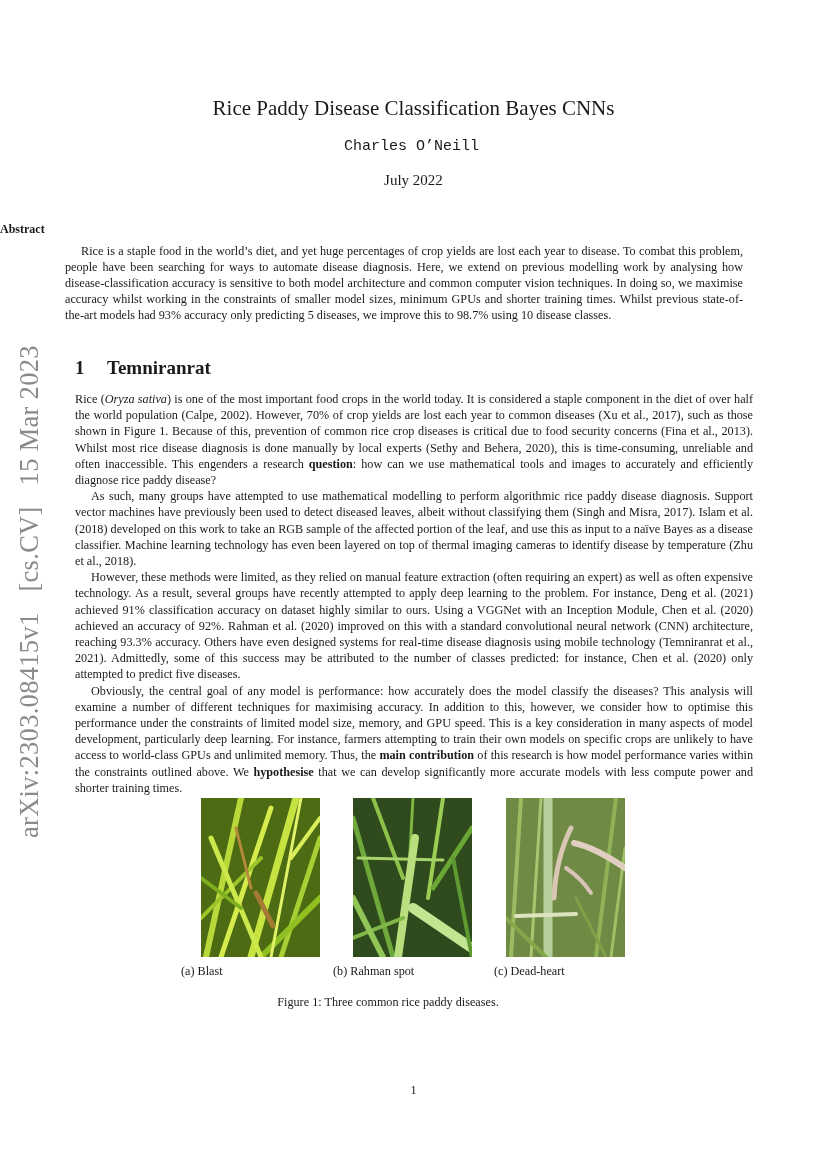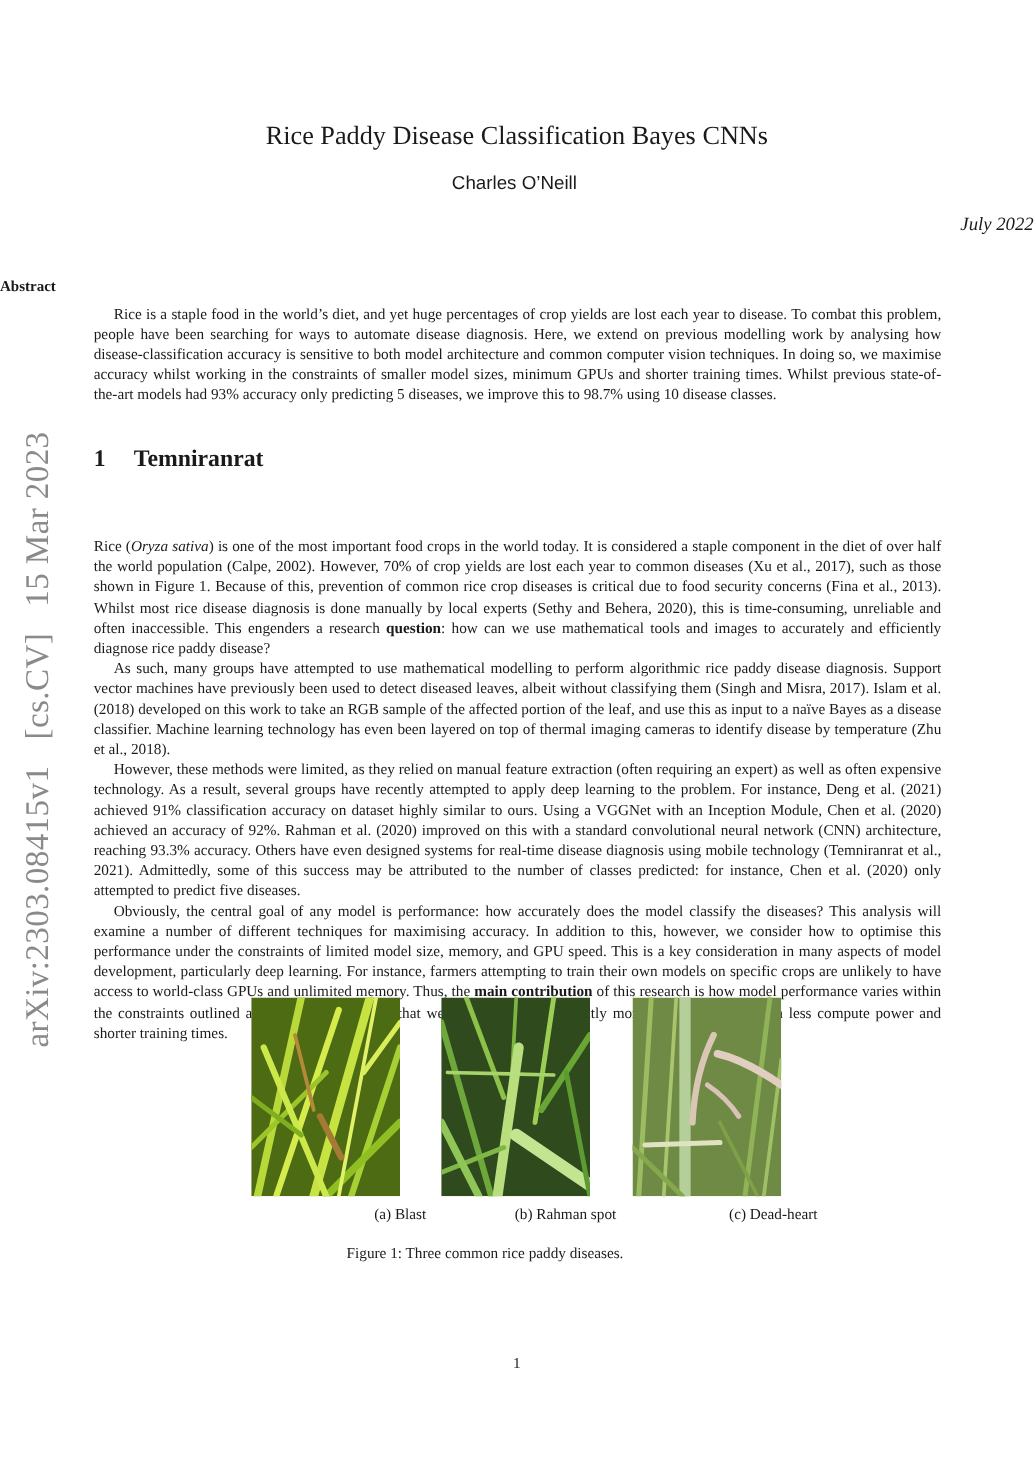--- a/index.html
+++ b/index.html
@@ -6,38 +6,38 @@
   body { width:827px; height:1169px; position:relative; overflow:hidden;
          font-family:"DejaVu Serif", "Liberation Serif", serif; color:#1a1a1a; }
   #arxiv-stamp { position:absolute; left:14px; top:588px; transform-origin:0 0;
                  transform:rotate(-90deg) translateX(-250px); white-space:nowrap;
                  font-family:"Liberation Serif", serif; font-size:26.5px; color:#8a8a8a;
                  letter-spacing:0.3px; width:520px; }
   #arxiv-stamp span { margin-right:14px; }
   .title { position:absolute; top:96px; left:0; width:827px; text-align:center;
            font-family:"Liberation Serif", serif; font-size:21px; }
   .author { position:absolute; top:138px; left:0; width:823px; text-align:center;
-            font-family:Liberation Sans, sans-serif; font-size:15px; }
-  .date { position:absolute; top:172px; left:0; width:827px; text-align:right;
-          font-family:"Liberation Serif", serif; font-size:15px;font-style:italic; }
+            font-family:Liberation Mono, monospace; font-size:15px; }
+  .date { position:absolute; top:172px; left:0; width:827px; text-align:center;
+          font-family:"Liberation Serif", serif; font-size:15px; }
   .abs-head { position:absolute; top:222px; left:0; width:827px; text-align:left;
               font-family:"Liberation Serif", serif; font-weight:bold; font-size:12px; }
-  .abs-body { position:absolute; top:243px; left:75px; width:678px;
+  .abs-body { position:absolute; top:243px; left:65px; width:678px;
               font-family:"Liberation Serif", serif; font-size:12.2px; line-height:16px;
               text-align:justify; text-indent:16px; }
   .sec-head { position:absolute; top:357px; left:75px; font-family:"Liberation Serif", serif;
               font-weight:bold; font-size:19px; }
   .sec-head .num { display:inline-block; width:32px; }
   .body { position:absolute; top:391px; left:75px; width:678px;
           font-family:"Liberation Serif", serif; font-size:12.2px; line-height:16.2px;
           text-align:justify; }
   .body p { margin:0; text-indent:16px; }
-  .body p.first { text-indent:0;margin-top:38px; }
+  .body p.first { text-indent:0; }
   .fig { position:absolute; top:798px; width:119px; height:159px; }
-  .subcap { position:absolute; top:964px; width:160px; text-align:right;
+  .subcap { position:absolute; top:964px; width:160px; text-align:left;
             font-family:"Liberation Serif", serif; font-size:12.2px; }
   .figcap { position:absolute; top:995px; left:0; width:776px; text-align:center;
             font-family:"Liberation Serif", serif; font-size:12.2px; }
   .pagenum { position:absolute; top:1083px; left:0; width:827px; text-align:center;
              font-family:"Liberation Serif", serif; font-size:12.2px; }
 </style>
 </head>
 <body>
 
 <div id="arxiv-stamp">

